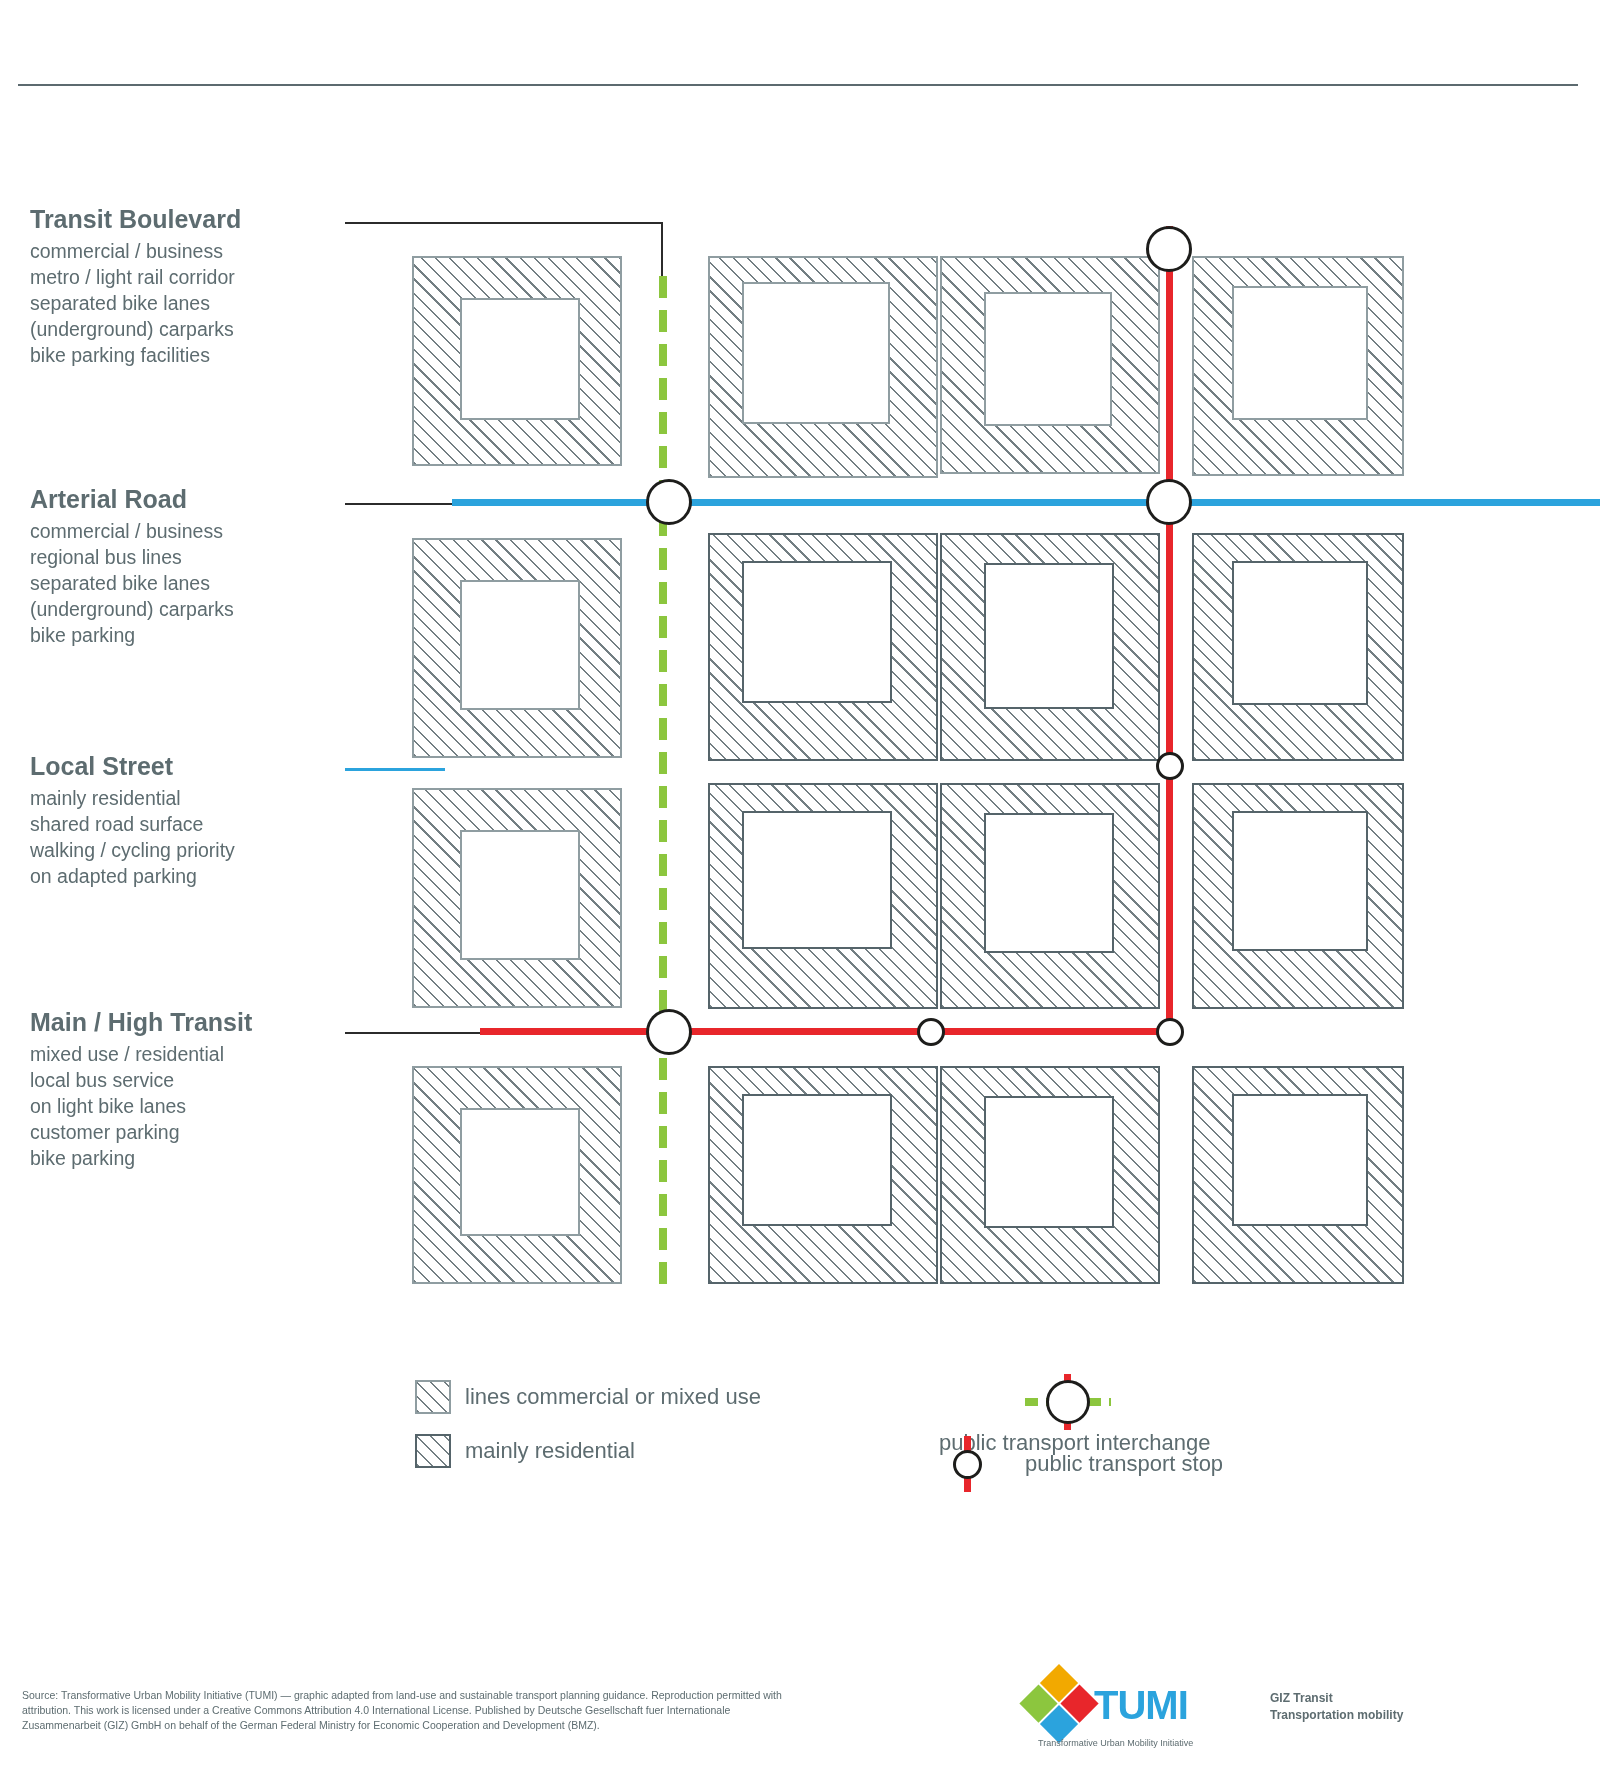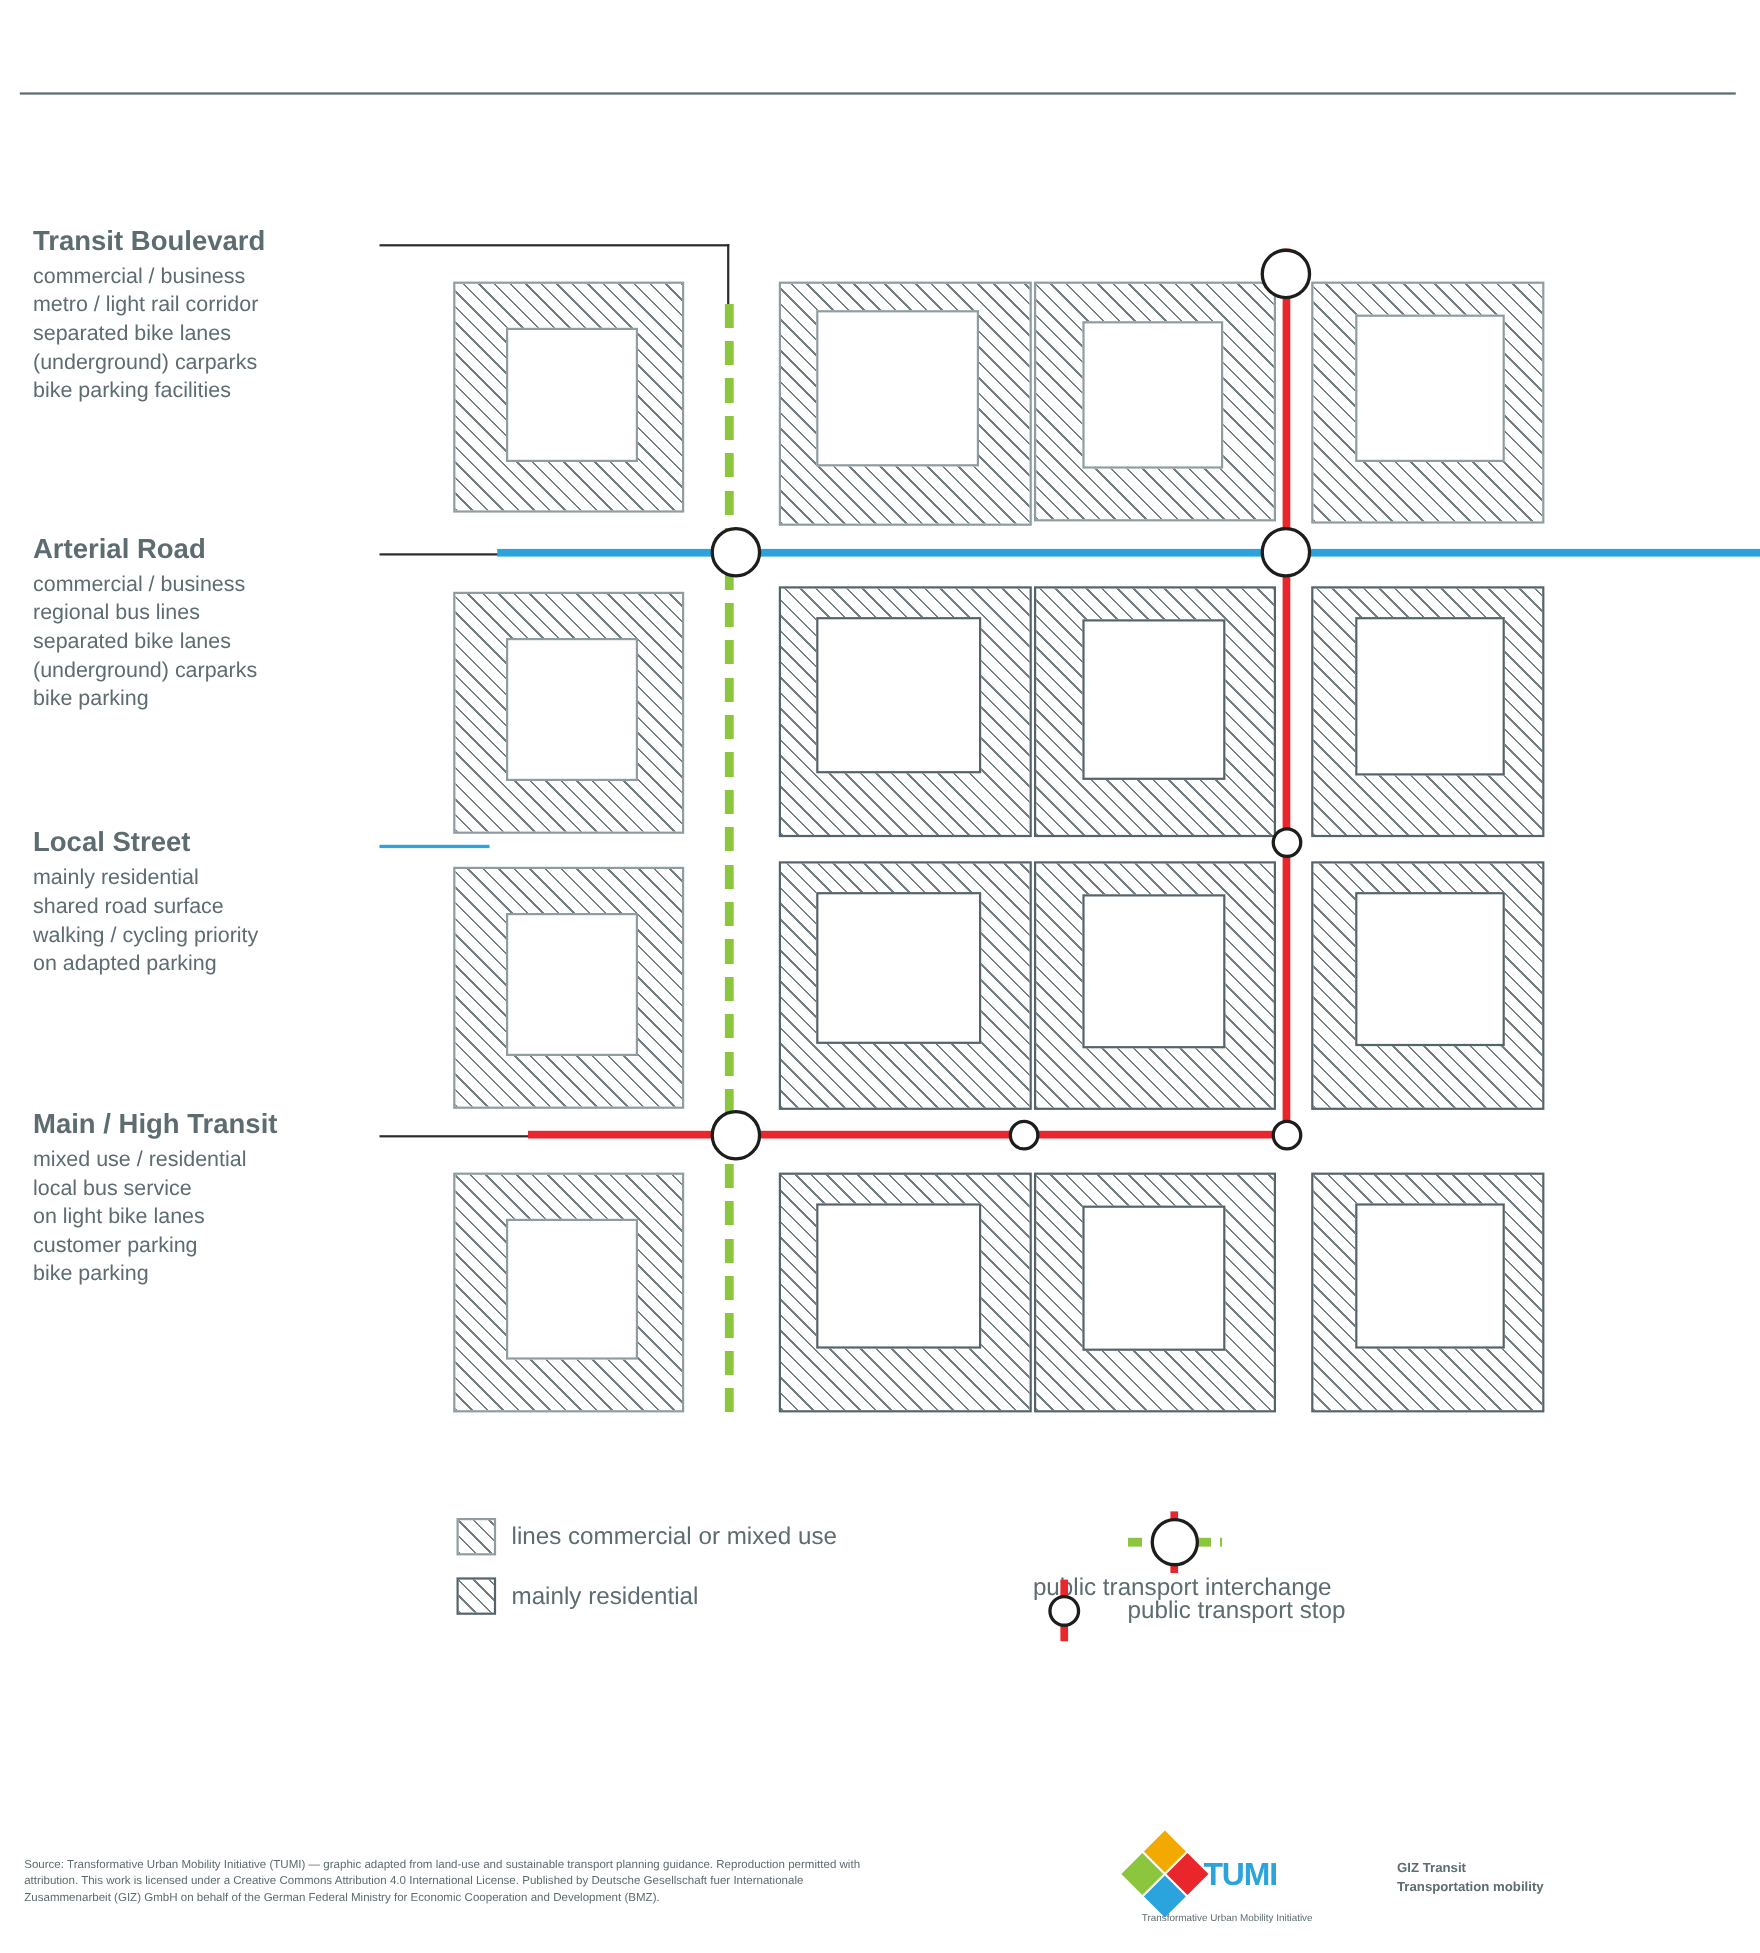--- a/index.html
+++ b/index.html
@@ -224,21 +224,21 @@
   .tumi-mark i {
     position: absolute;
     display: block;
     width: 27px; height: 27px;
   }
   .tumi-mark i:nth-child(1){ left:0; top:0; background:#f2a900; }
   .tumi-mark i:nth-child(2){ left:29px; top:0; background:#e8262b; }
   .tumi-mark i:nth-child(3){ left:0; top:29px; background:#8cc63e; }
   .tumi-mark i:nth-child(4){ left:29px; top:29px; background:#2ba3dd; }
   .tumi-word {
-    font-size: 29px;
+    font-size: 40px;
     font-weight: bold;
     color: #2ba3dd;
     margin-left: 6px;
     letter-spacing: -1px;
   }
   .tumi-sub {
     position: absolute;
     left: 8px;
     top: 62px;
     font-size: 9px;

